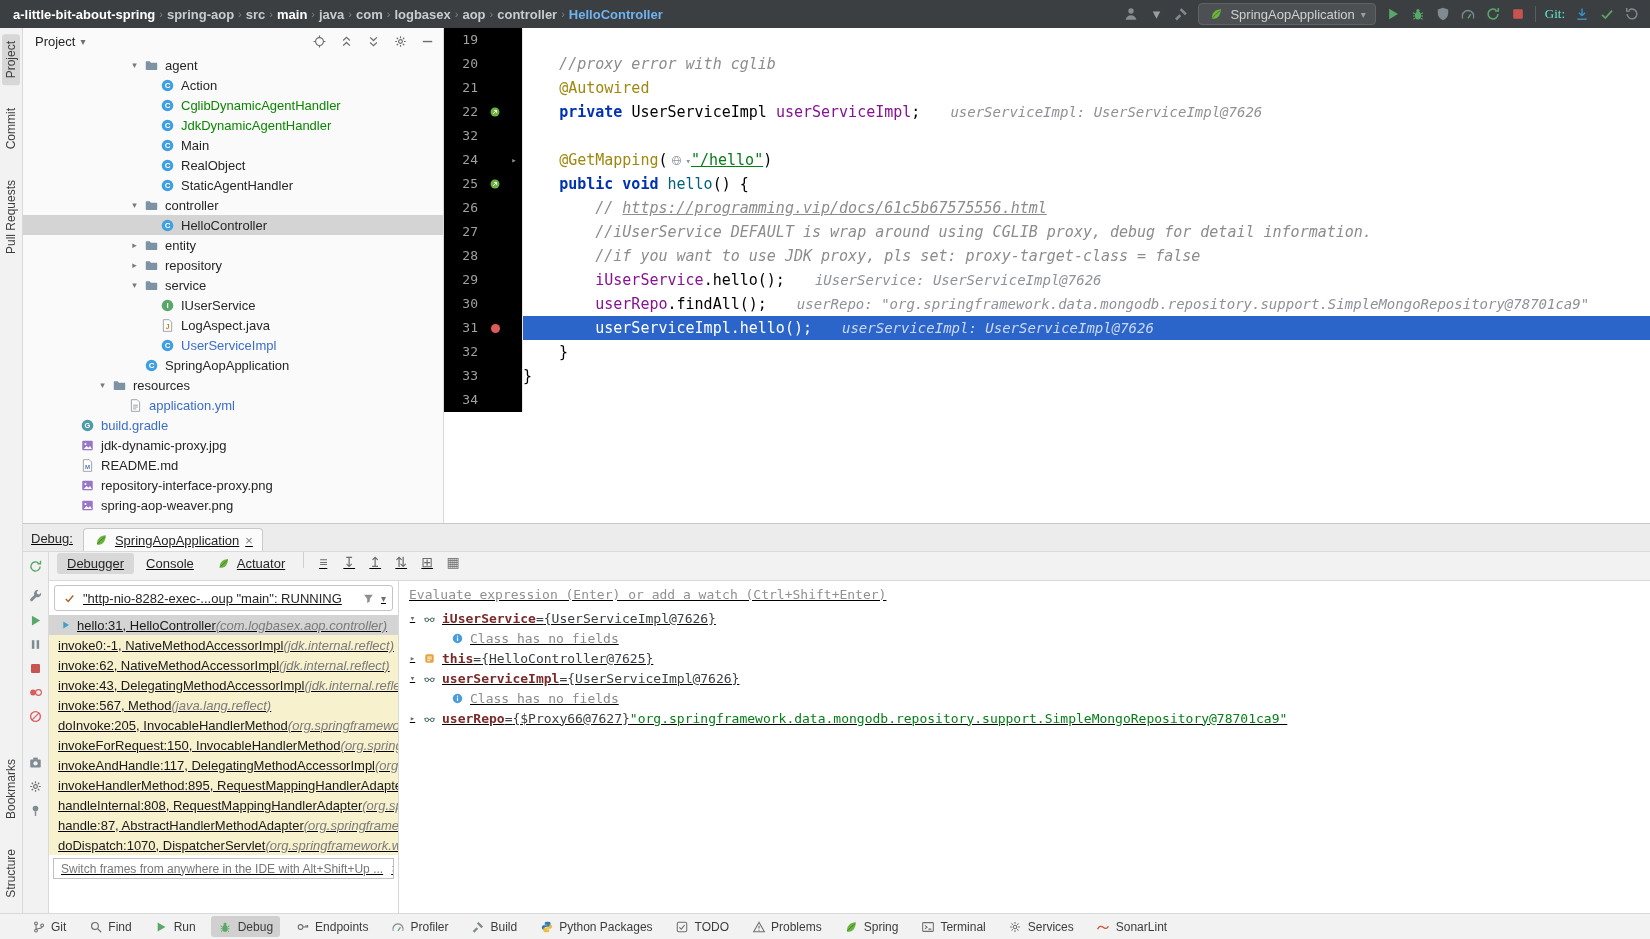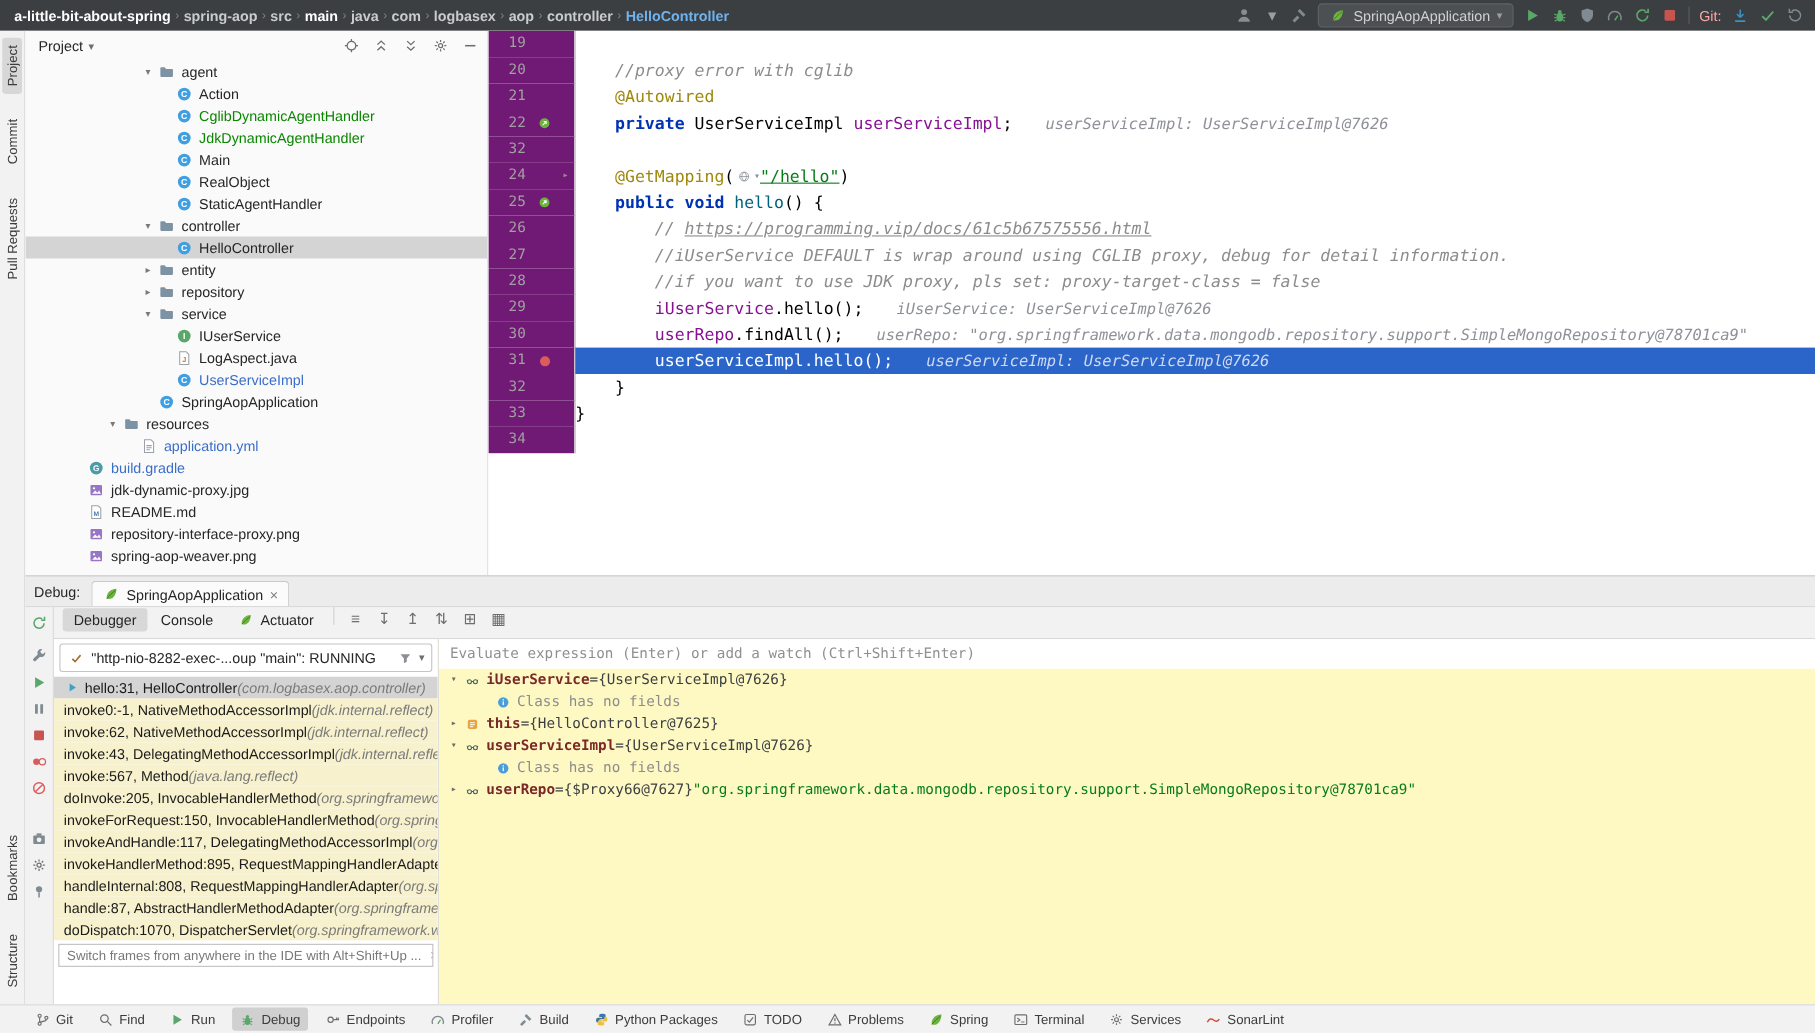--- a/index.html
+++ b/index.html
@@ -15,21 +15,21 @@
   .breadcrumbs { display:flex; align-items:center; white-space:nowrap; overflow:hidden; }
   .crumb { color:#c9ccce; font-weight:bold; padding:0 3px; cursor:default; }
   .crumb.bold { color:#ffffff; }
   .crumb.accent { color:#6fb3f0; }
   .crumb-sep { color:#808487; font-size:11px; padding:0 1px; }
   .topbar-right { margin-left:auto; display:flex; align-items:center; gap:9px; }
   .tb-group { display:flex; align-items:center; gap:9px; }
   .run-chip { display:flex; align-items:center; gap:6px; background:#4c5052; border:1px solid #5e6366; border-radius:4px; padding:2px 9px; height:22px; color:#d0d0d0; cursor:default; }
   .chip-chev { color:#9b9ea1; font-size:10px; }
   .tb-sep { width:1px; height:16px; background:#5a5e60; }
-  .git-label { color:#fca5a5; }
+  .git-label { color:#5eead4;font-family:Liberation Serif, serif; }
 
   
   .body { flex:1; display:flex; min-height:0; }
   .stripe { width:23px; flex:none; background:#f2f2f2; border-right:1px solid #d9d9d9; display:flex; flex-direction:column; align-items:center; padding:6px 0 8px; }
   .stripe-top, .stripe-bottom { display:flex; flex-direction:column; align-items:center; gap:16px; }
   .stripe-bottom { margin-top:auto; }
   .stripe-label { writing-mode:vertical-rl; transform:rotate(180deg); font-size:12px; color:#3c3c3c; padding:7px 2px; border-radius:3px; cursor:default; white-space:nowrap; }
   .stripe-label.active { background:#d7d7d7; }
   .center { flex:1; display:flex; flex-direction:column; min-width:0; }
 
@@ -44,42 +44,42 @@
   .tree-row.selected { background:#d4d4d4; }
   .tree-chev { width:15px; flex:none; text-align:center; color:#7a7a7a; font-size:9px; }
   .tree-row .ic { width:19px; height:17px; }
   .tree-label { padding-left:4px; }
   .c-green { color:#0a8700; }
   .c-blue { color:#3b6ec9; }
 
   
   .editor { flex:1; min-width:0; background:#fff; overflow:hidden; font-family:"DejaVu Sans Mono", monospace; font-size:15px; }
   .eline { display:flex; height:24px; line-height:24px; }
-  .gutter { display:flex; flex:none; background:#701a75; border-right:1px solid #e6e6e6; }
+  .gutter { display:flex; flex:none; background:#000000; border-right:1px solid #e6e6e6; }
   .lnum { width:40px; flex:none; text-align:right; padding-right:6px; color:#a1a1a1; font-size:13px; }
   .gico { width:22px; flex:none; display:flex; align-items:center; justify-content:center; }
   .fold { width:16px; flex:none; display:flex; align-items:center; justify-content:center; color:#8f8f8f; font-size:9px; }
   .ecode { flex:1; white-space:pre; color:#000; min-width:0; overflow:hidden; }
   .ecode .ic { vertical-align:middle; margin:0 1px; }
   .mini-chev { color:#8a9199; font-size:9px; vertical-align:middle; }
   .pln { color:#000; }
   .kw { color:#0033b3; font-weight:bold; }
   .ann { color:#9e880d; }
   .cmt { color:#8c8c8c; font-style:italic; }
   .str { color:#067d17; }
   .lnk { text-decoration:underline; }
   .fld { color:#871094; }
   .mth { color:#00627a; }
   .hint { color:#8e9197; font-style:italic; margin-left:30px; font-size:14px; }
   .eline.current .ecode { background:#2b65c9; }
   .eline.current .ecode span { color:#fff; }
   .eline.current .ecode span.hint { color:#cdd9f2; }
 
   
-  .debug-panel { flex:1; min-height:0; border-top:1px solid #c9c9c9; background:#ececec; display:flex; flex-direction:column; }
+  .debug-panel { flex:1; min-height:0; border-top:1px solid #c9c9c9; background:#ececec; display:flex; flex-direction:column;text-decoration:underline; }
   .debug-header { height:27px; flex:none; display:flex; align-items:flex-end; padding:0 8px; gap:10px; }
   .debug-label { color:#262626; padding-bottom:5px; }
   .debug-tab { display:flex; align-items:center; gap:6px; background:#fbfbfb; border:1px solid #c9c9c9; border-bottom:none; border-radius:4px 4px 0 0; padding:0 9px; height:23px; color:#262626; cursor:default; }
   .tab-close, .hint-close { color:#7f7f7f; font-size:13px; cursor:default; }
   .debug-main { flex:1; display:flex; min-height:0; border-top:1px solid #d9d9d9; }
   .dbg-left { width:26px; flex:none; background:#f2f2f2; border-right:1px solid #d9d9d9; display:flex; flex-direction:column; align-items:center; padding-top:5px; gap:6px; }
   .dbg-left .ic { width:20px; height:18px; }
   .dbg-right { flex:1; display:flex; flex-direction:column; min-width:0; }
   .dbg-toolbar { height:29px; flex:none; background:#f2f2f2; border-bottom:1px solid #d9d9d9; display:flex; align-items:flex-start; padding:0 8px; }
   .dbg-tabs { display:flex; align-items:center; gap:2px; }
@@ -97,21 +97,21 @@
   .th-chev { color:#6e6e6e; font-size:10px; }
   .frames-list { overflow:hidden; }
   .frame-row { height:20px; display:flex; align-items:center; padding:0 4px 0 9px; white-space:nowrap; overflow:hidden; color:#1a1a1a; cursor:default; }
   .frame-row.selected { background:#d4d4d4; }
   .frame-row.lib { background:#f7f1cd; }
   .frame-row .ic { width:15px; height:14px; margin-right:4px; }
   .frame-pkg { font-style:italic; color:#7a7a7a; }
   .frames-hint { margin:3px 4px; border:1px solid #c0c0c0; background:#fff; color:#787878; font-size:12px; height:21px; flex:none; display:flex; align-items:center; padding:0 7px; gap:8px; white-space:nowrap; overflow:hidden; }
   .frames-hint .hint-close { margin-left:auto; }
 
-  .vars { flex:1; min-width:0; background:#fef9c3; display:flex; flex-direction:column; font-family:"DejaVu Sans Mono", monospace; font-size:13px; }
+  .vars { flex:1; min-width:0; background:#ffffff; display:flex; flex-direction:column; font-family:"DejaVu Sans Mono", monospace; font-size:13px; }
   .evaluate { height:27px; flex:none; border:none; outline:none; padding:0 10px; font-family:"DejaVu Sans Mono", monospace; font-size:13px; color:#444; background:#fff; }
   .evaluate::placeholder { color:#909090; }
   .vars-list { flex:1; overflow:hidden; }
   .var-row { height:20px; display:flex; align-items:center; padding-left:6px; white-space:nowrap; cursor:default; }
   .var-chev { width:15px; flex:none; text-align:center; color:#6e6e6e; font-size:9px; }
   .var-row .ic { width:19px; height:16px; }
   .var-name { color:#7a2828; font-weight:bold; padding-left:3px; }
   .var-eq { color:#3c4043; }
   .var-val { color:#3c4043; }
   .var-str { color:#067d17; }

